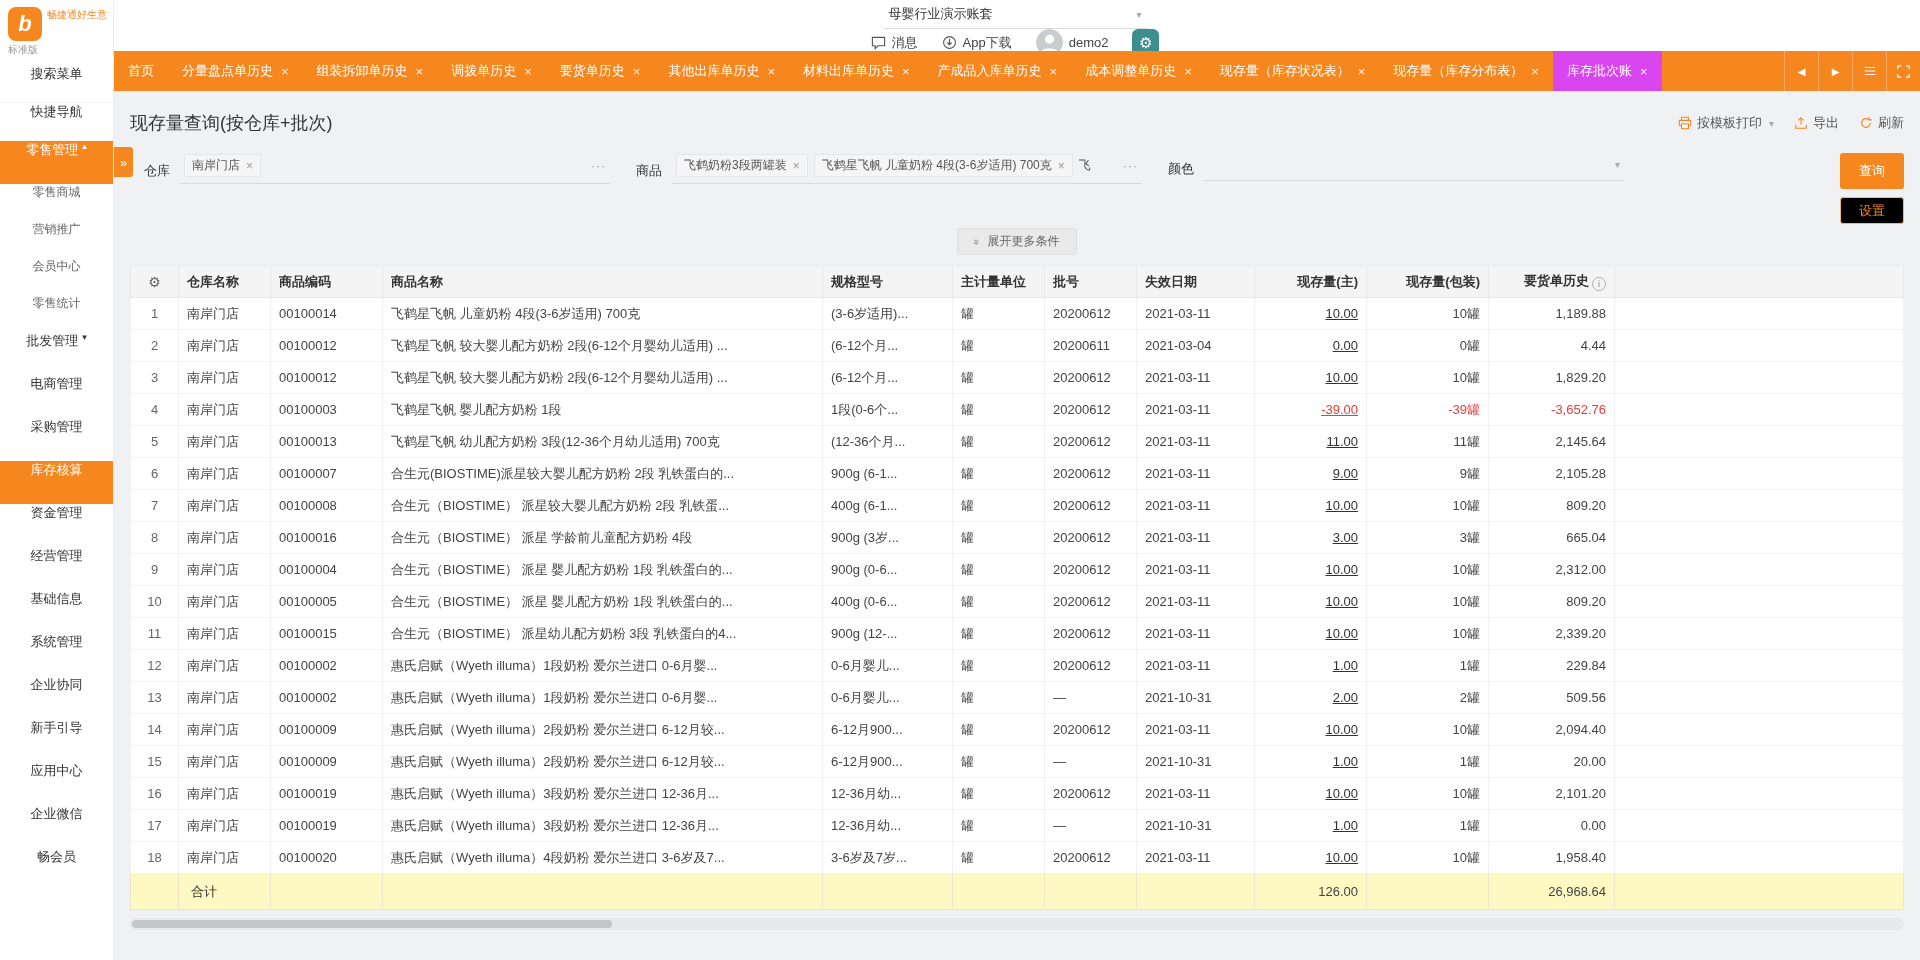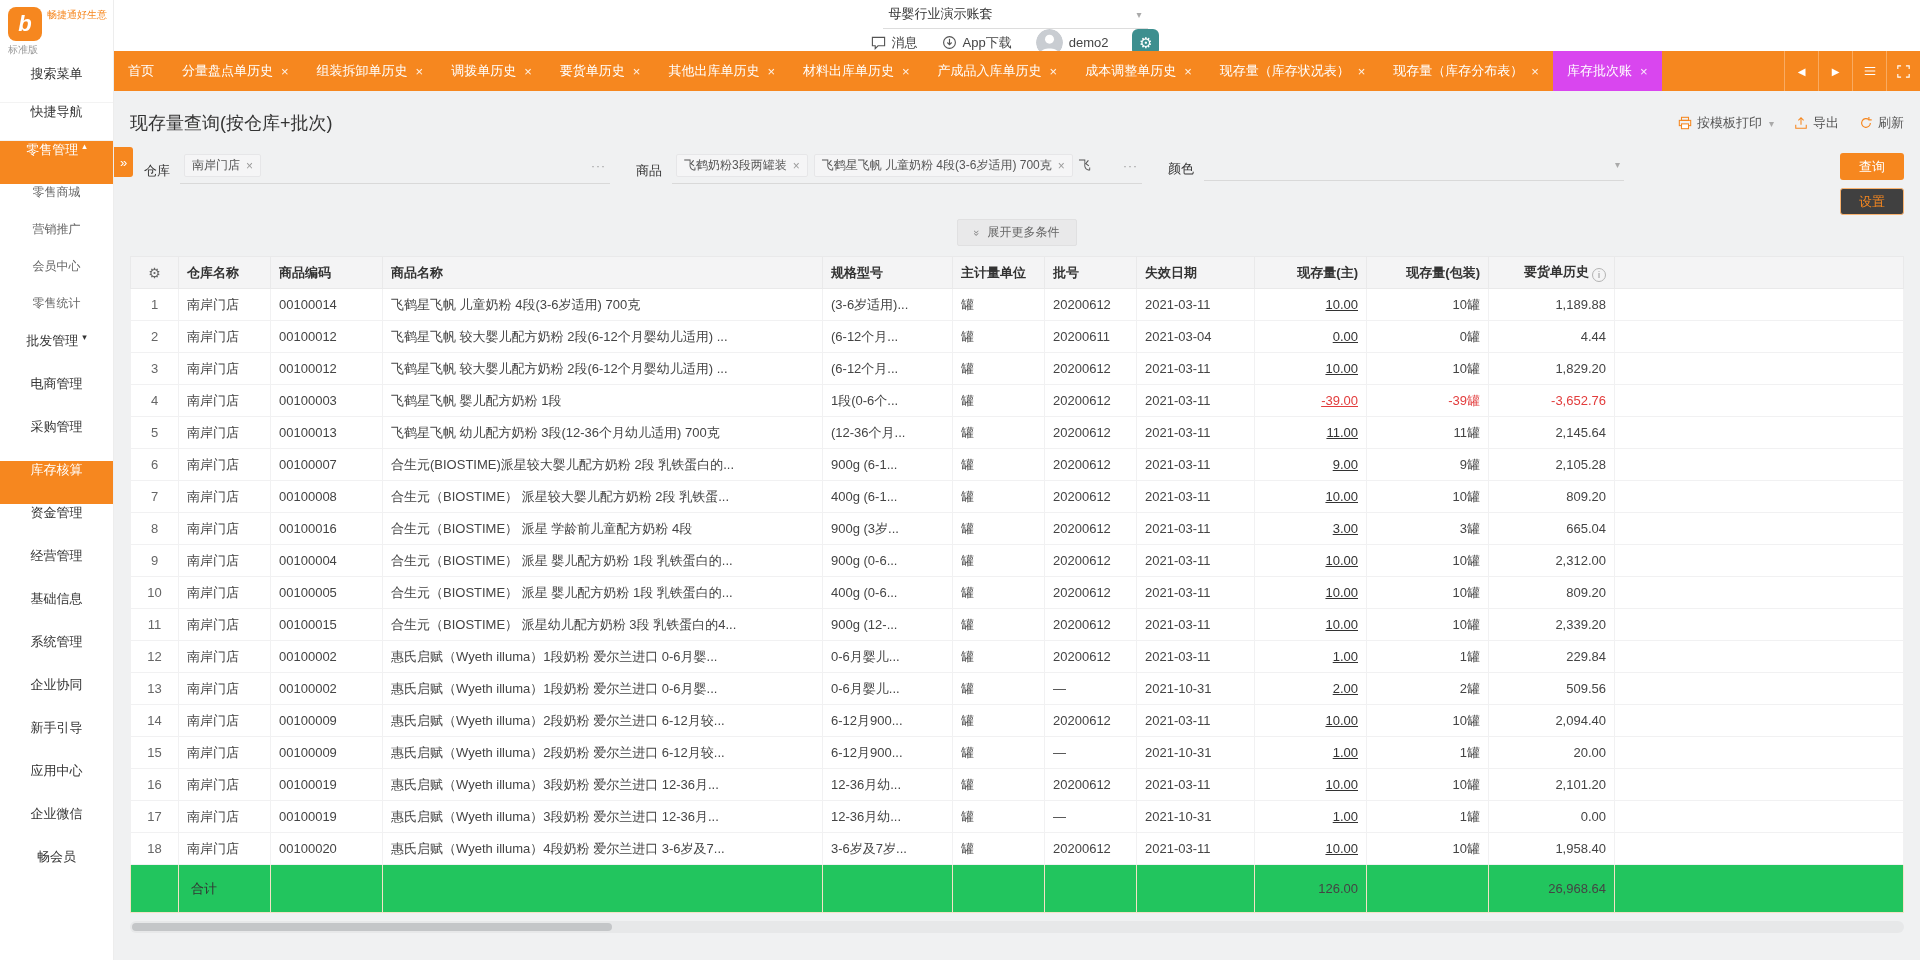--- a/index.html
+++ b/index.html
@@ -62,39 +62,39 @@
   .f-field { border-bottom: 1px solid #d9d9d9; display: flex; align-items: center; gap: 6px; padding: 1px 4px 6px; min-height: 28px; cursor: text; overflow: hidden; }
   .f-warehouse { width: 430px; }
   .f-product { width: 470px; }
   .f-color { width: 420px; justify-content: space-between; }
   .chips { display: flex; gap: 6px; overflow: hidden; }
   .chip { background: #f5f5f6; border: 1px solid #e6e6e8; border-radius: 2px; padding: 2px 7px; font-size: 12px; color: #555; display: inline-flex; align-items: center; gap: 6px; white-space: nowrap; }
   .chip-x { color: #9a9a9a; cursor: pointer; }
   .f-overflow { font-size: 12px; color: #555; white-space: nowrap; }
   .f-more { color: #999; font-size: 12px; letter-spacing: 1px; cursor: pointer; margin-left: auto; }
   .filter-btns { margin-left: auto; display: flex; flex-direction: column; gap: 8px; align-items: flex-end; }
-  .btn-primary { width: 64px; height: 27px; background: #f6871f; color: #fff; border: none; border-radius: 3px; font-size: 13px; cursor: pointer; font-family: inherit; }
-  .btn-outline { width: 64px; height: 27px; background: #404040; color: #f6871f; border: 1px solid #f9b370; border-radius: 3px; font-size: 13px; cursor: pointer; font-family: inherit; }
+  .btn-primary { width: 64px; height: 36px; background: #f6871f; color: #fff; border: none; border-radius: 3px; font-size: 13px; cursor: pointer; font-family: inherit; }
+  .btn-outline { width: 64px; height: 27px; background: #000000; color: #f6871f; border: 1px solid #f9b370; border-radius: 3px; font-size: 13px; cursor: pointer; font-family: inherit; }
 
   .expand-bar { display: flex; justify-content: center; margin: 2px 0 10px; }
   .expand-btn { background: #e9e9ea; border: 1px solid #e0e0e1; border-radius: 2px; padding: 4px 16px; font-size: 12px; color: #666; display: inline-flex; align-items: center; gap: 7px; cursor: pointer; }
   .rot90 { display: inline-block; transform: rotate(90deg); font-size: 11px; color: #888; }
 
   
   .table-wrap { background: #fff; }
   table { width: 100%; border-collapse: collapse; table-layout: fixed; font-size: 13px; color: #333; }
   thead th { background: #f4f4f5; height: 32px; font-weight: 700; color: #333; border: 1px solid #e9e9ea; padding: 0 8px; text-align: left; white-space: nowrap; overflow: hidden; }
   td { height: 32px; padding: 0 8px; border: 1px solid #f1f1f2; white-space: nowrap; overflow: hidden; text-overflow: ellipsis; color: #444; background: #fff; }
   .c-num { text-align: center; color: #666; }
   .num { text-align: right; }
   .qty-link { color: #333; text-decoration: underline; cursor: pointer; }
   .neg { color: #e23c3c !important; }
   .gear-ico { color: #666; font-size: 14px; cursor: pointer; }
   .info-ico { display: inline-flex; width: 14px; height: 14px; border: 1px solid #b3b3b3; border-radius: 50%; font-size: 9px; color: #8a8a8a; align-items: center; justify-content: center; font-weight: 400; margin-left: 3px; vertical-align: -2px; cursor: pointer; }
-  .total-row td { background: #22c55e; border-color: #f3e2c6; height: 48px; padding-left: 12px; }
+  .total-row td { background: #fef9c3; border-color: #f3e2c6; height: 36px; padding-left: 12px; }
   .total-label { font-weight: 400; color: #333; }
 
   .hscroll { height: 12px; margin: 8px 0 0; background: #e7e8e9; border-radius: 6px; position: relative; }
   .hthumb { position: absolute; left: 2px; top: 2px; height: 8px; width: 480px; background: #c4c6c8; border-radius: 4px; cursor: grab; }
 </style>
 </head>
 <body>
 
 <div class="app">
 

